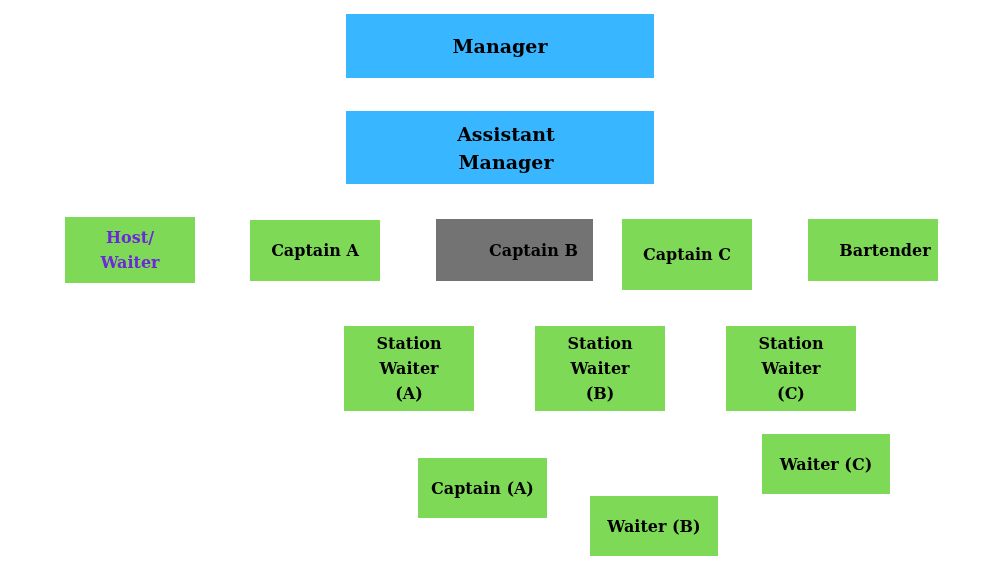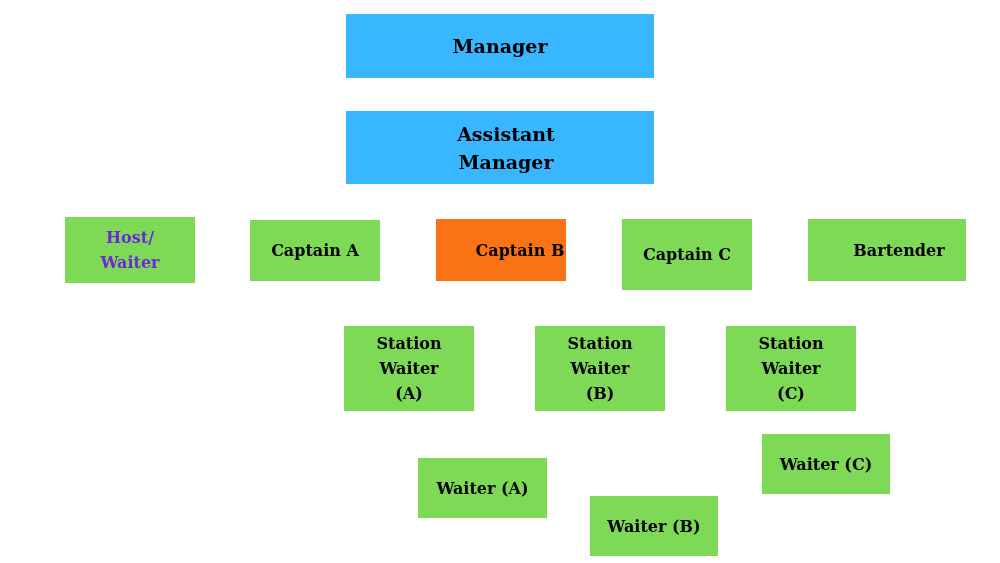--- a/index.html
+++ b/index.html
@@ -51,46 +51,46 @@
       <span class="line">Assistant</span>
       <span class="line">Manager</span>
     </div>
     <div class="node green" style="left: 65px; top: 217px; width: 130px; height: 66px; background: rgb(126, 217, 87); color: #6d28d9;">
       <span class="line">Host/</span>
       <span class="line">Waiter</span>
     </div>
     <div class="node green" style="left: 250px; top: 220px; width: 130px; height: 61px; background: rgb(126, 217, 87); color: rgb(0, 0, 0);">
       <span class="line">Captain A</span>
     </div>
-    <div class="node green" style="left: 436px; top: 219px; width: 130px; height: 62px; background: #f97316; color: rgb(0, 0, 0); padding-left: 38px;">
+    <div class="node green" style="left: 436px; top: 219px; width: 157px; height: 62px; background: #737373; color: rgb(0, 0, 0); padding-left: 38px;">
       <span class="line">Captain B</span>
     </div>
     <div class="node green" style="left: 622px; top: 219px; width: 130px; height: 71px; background: rgb(126, 217, 87); color: rgb(0, 0, 0);">
       <span class="line">Captain C</span>
     </div>
-    <div class="node green" style="left: 808px; top: 219px; width: 158px; height: 62px; background: rgb(126, 217, 87); color: rgb(0, 0, 0); padding-left: 24px;">
+    <div class="node green" style="left: 808px; top: 219px; width: 130px; height: 62px; background: rgb(126, 217, 87); color: rgb(0, 0, 0); padding-left: 24px;">
       <span class="line">Bartender</span>
     </div>
     <div class="node green" style="left: 344px; top: 326px; width: 130px; height: 85px; background: rgb(126, 217, 87); color: rgb(0, 0, 0);">
       <span class="line">Station</span>
       <span class="line">Waiter</span>
       <span class="line">(A)</span>
     </div>
     <div class="node green" style="left: 535px; top: 326px; width: 130px; height: 85px; background: rgb(126, 217, 87); color: rgb(0, 0, 0);">
       <span class="line">Station</span>
       <span class="line">Waiter</span>
       <span class="line">(B)</span>
     </div>
     <div class="node green" style="left: 726px; top: 326px; width: 130px; height: 85px; background: rgb(126, 217, 87); color: rgb(0, 0, 0);">
       <span class="line">Station</span>
       <span class="line">Waiter</span>
       <span class="line">(C)</span>
     </div>
     <div class="node green" style="left: 418px; top: 458px; width: 129px; height: 60px; background: rgb(126, 217, 87); color: rgb(0, 0, 0);">
-      <span class="line">Waiter (A)</span>
+      <span class="line">Captain (A)</span>
     </div>
     <div class="node green" style="left: 590px; top: 458px; width: 128px; height: 60px; background: rgb(126, 217, 87); color: rgb(0, 0, 0); margin-top: 38px;">
       <span class="line">Waiter (B)</span>
     </div>
     <div class="node green" style="left: 762px; top: 434px; width: 128px; height: 60px; background: rgb(126, 217, 87); color: rgb(0, 0, 0);">
       <span class="line">Waiter (C)</span>
     </div>
   </div>
 
 </body></html>

